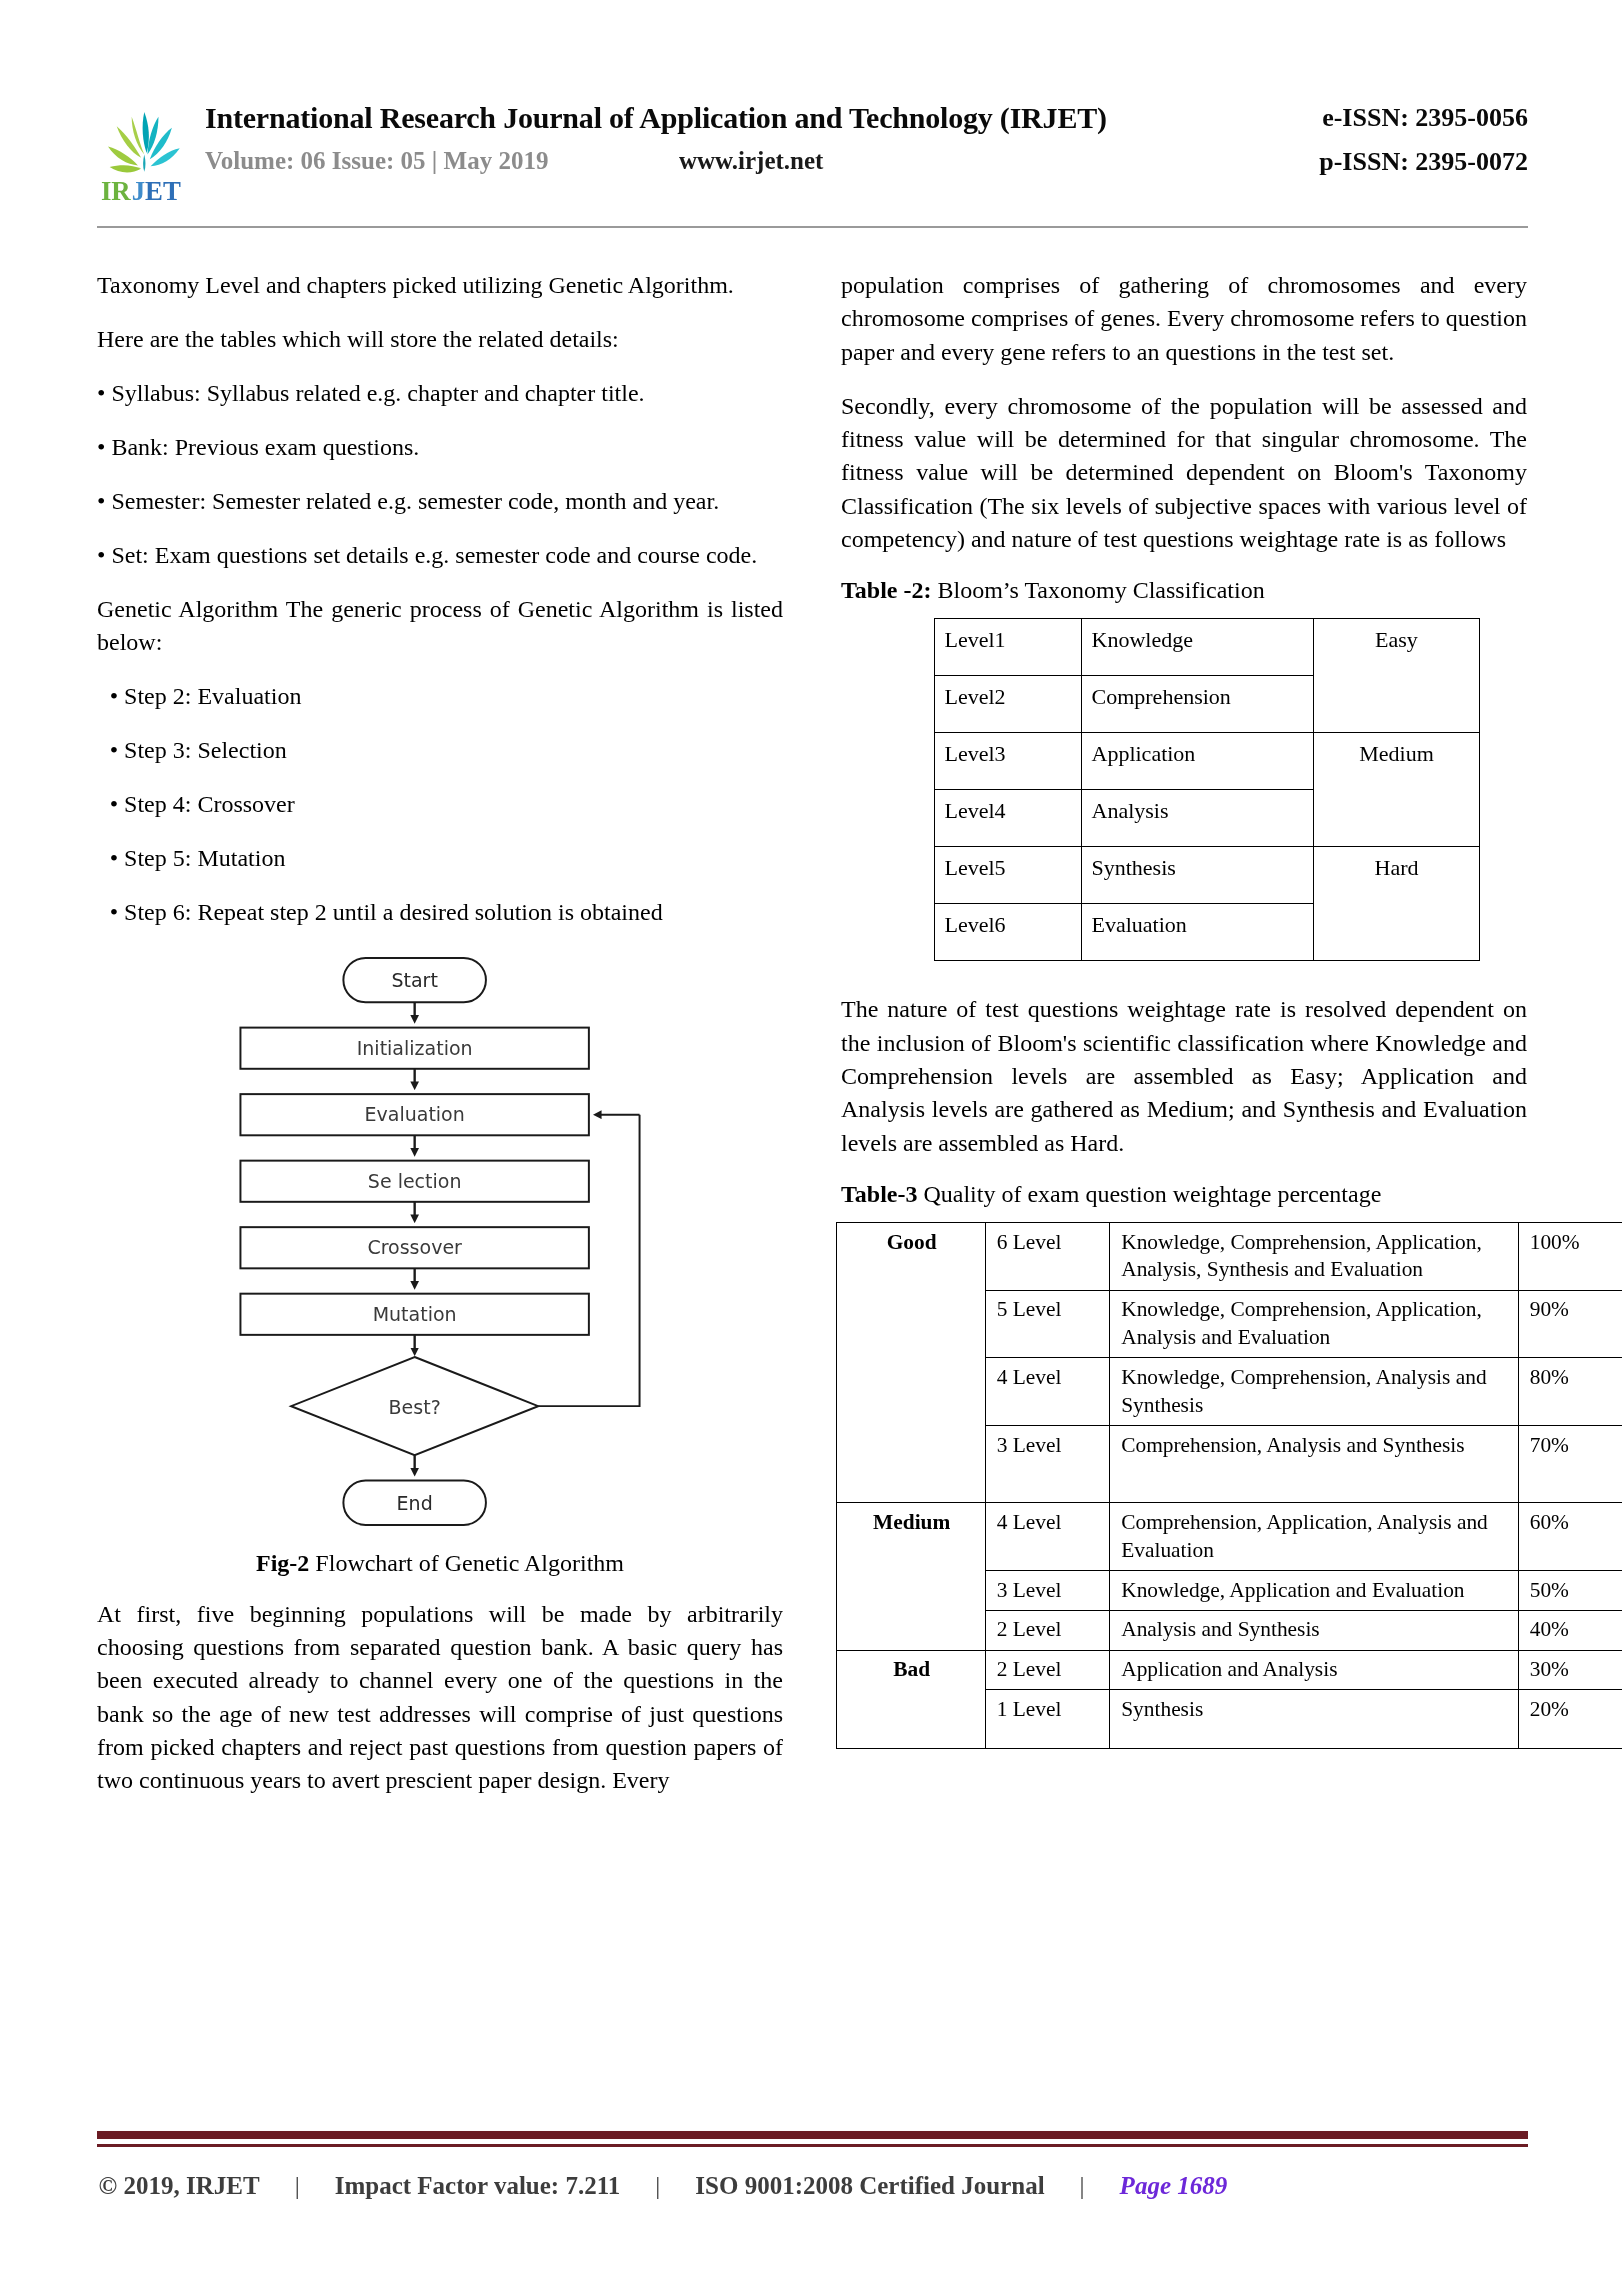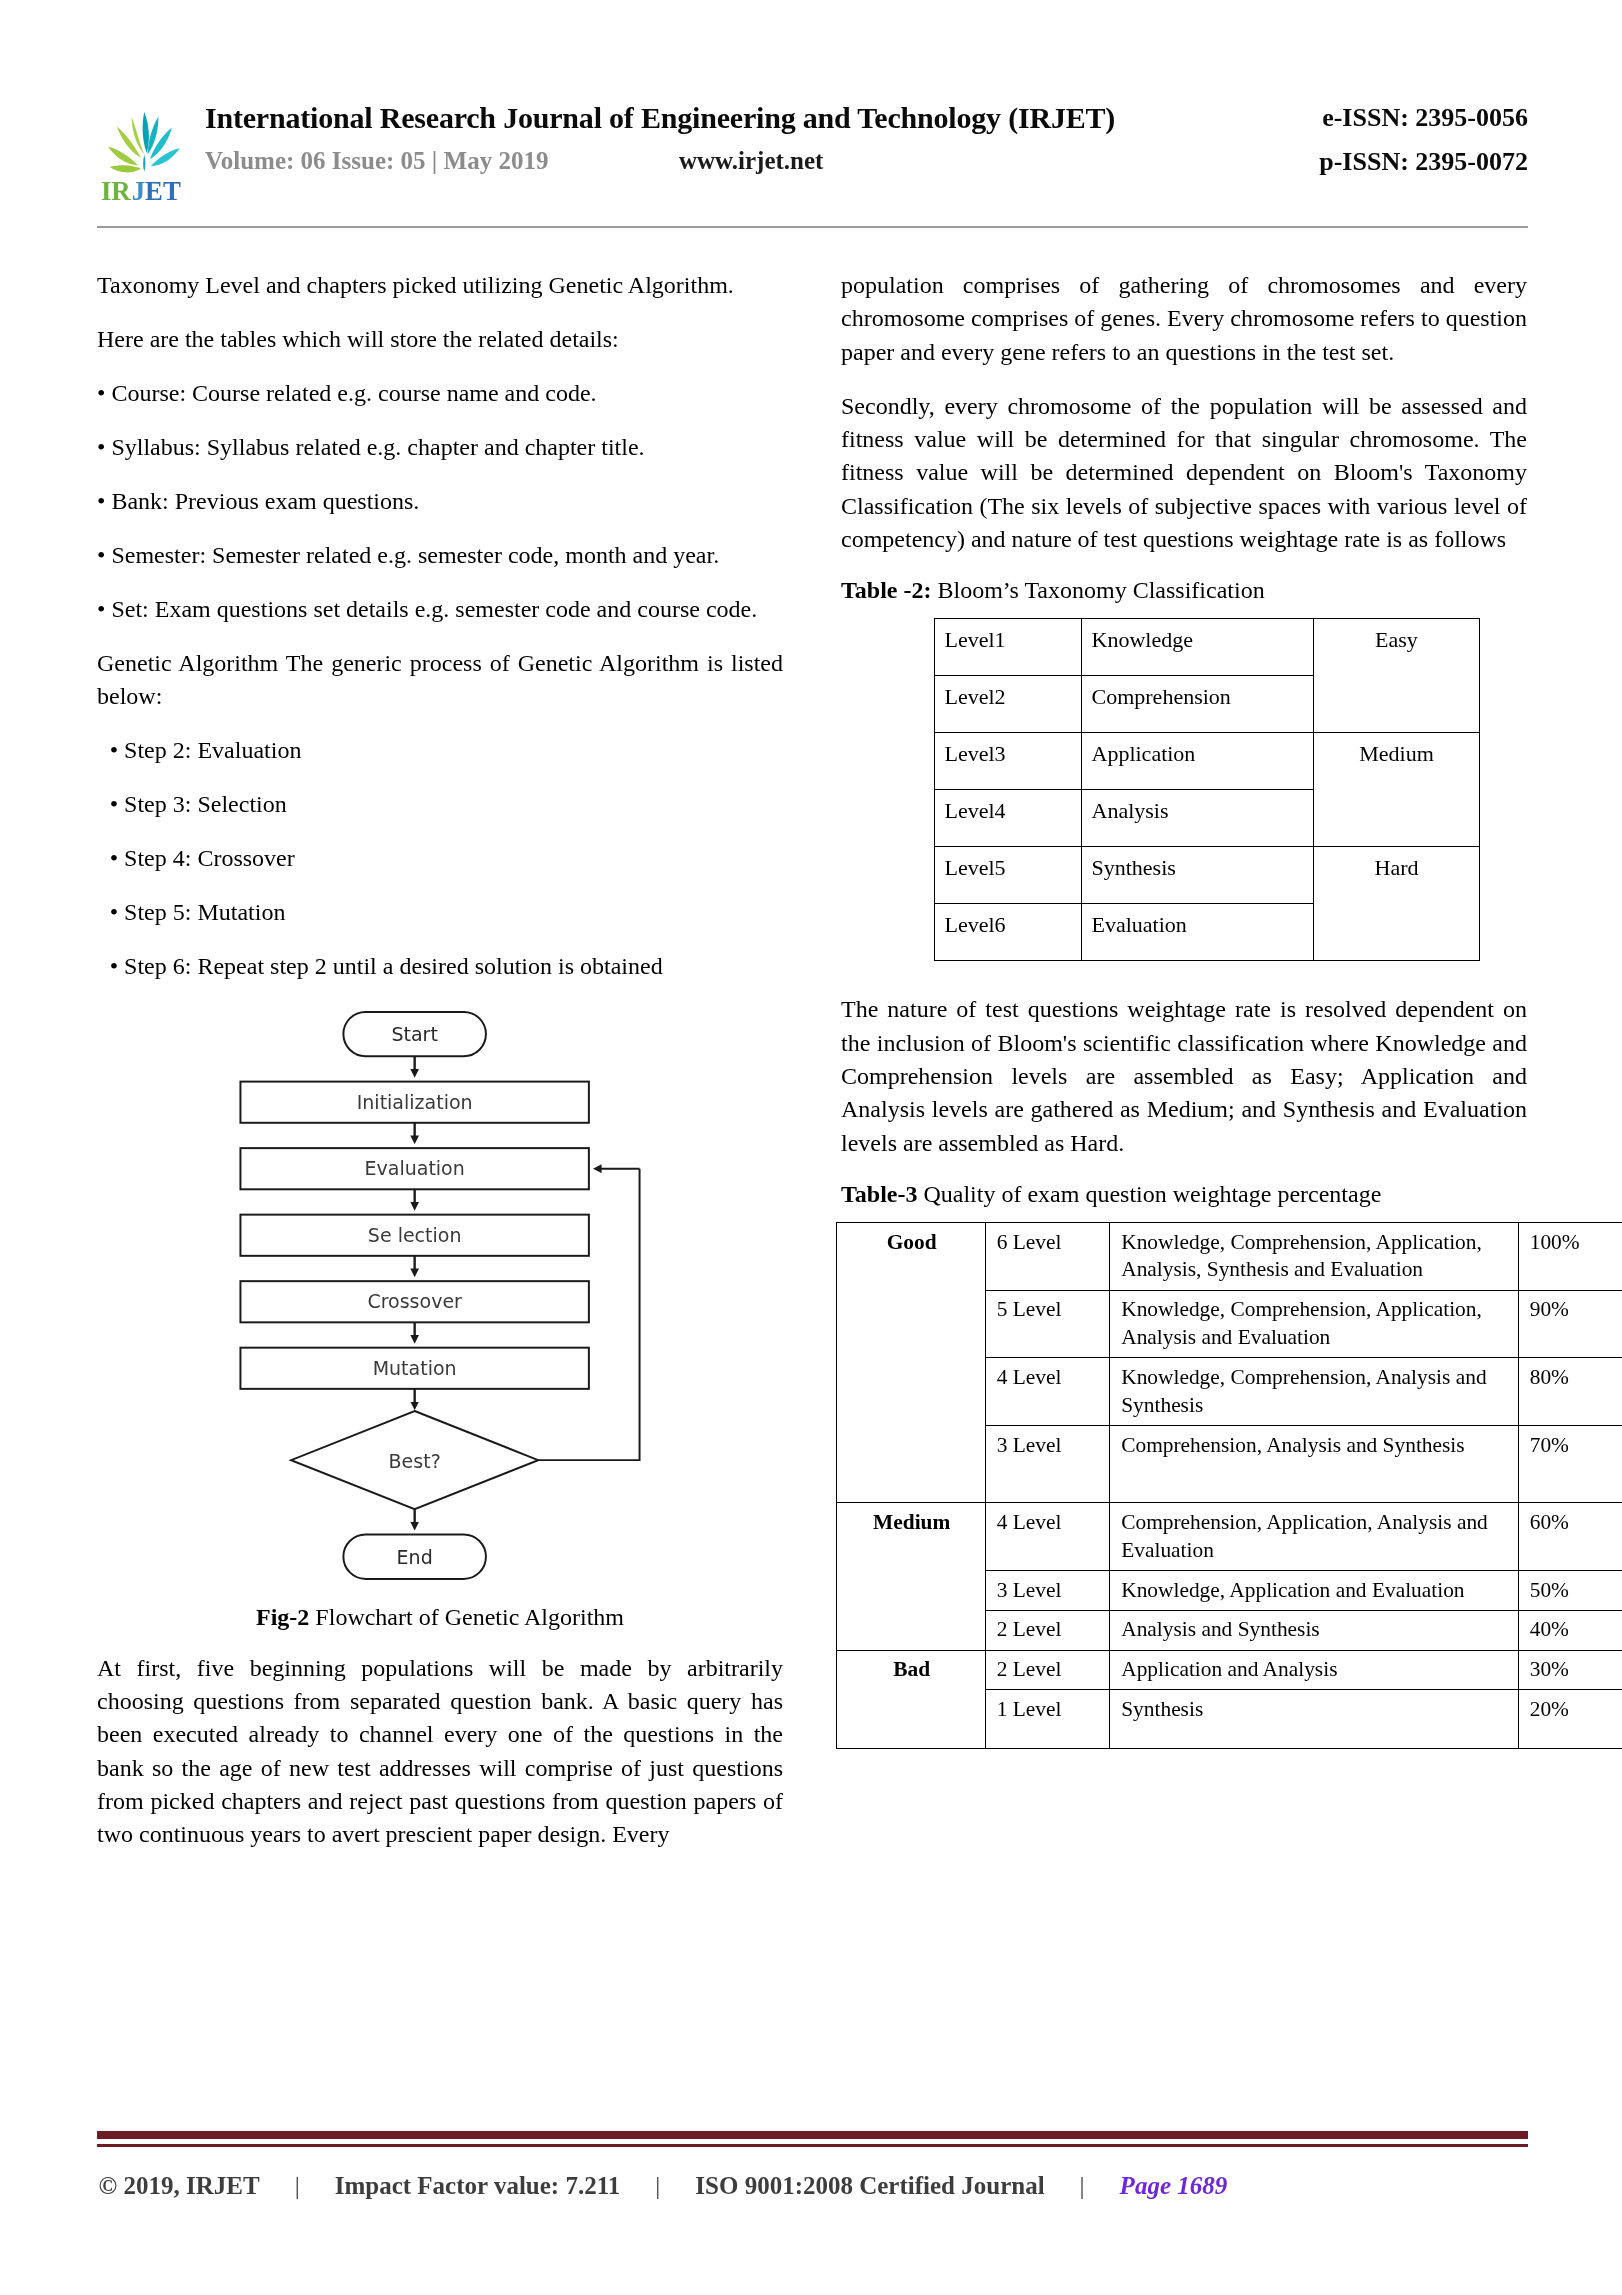--- a/index.html
+++ b/index.html
@@ -254,39 +254,38 @@
           <path d="M14 54 C28 58 42 67 52 78 C38 77 24 69 14 54 Z" fill="#9ecb3f"></path>
           <path d="M16 80 C30 76 45 77 56 82 C44 89 28 88 16 80 Z" fill="#9ac93b"></path>
           <path d="M60 64 C62 72 62 80 60 86 C58 80 58 72 60 64 Z" fill="#19a7b5"></path>
         </g>
         <text x="5" y="122" font-family="Liberation Serif, serif" font-size="34" font-weight="bold" fill="#6cb33f">IR</text>
         <text x="44" y="122" font-family="Liberation Serif, serif" font-size="34" font-weight="bold" fill="#3f8ccb">J</text>
         <text x="61" y="122" font-family="Liberation Serif, serif" font-size="34" font-weight="bold" fill="#2e6fb7">ET</text>
       </svg>
     </div>
 
-    <div class="header-title">International Research Journal of Engineering and Technology (IRJET)</div>
+    <div class="header-title">International Research Journal of Application and Technology (IRJET)</div>
 
     <div class="header-eissn">e-ISSN: 2395-0056</div>
 
     <div class="header-volume">Volume: 06 Issue: 05 | May 2019</div>
 
     <div class="header-url">www.irjet.net</div>
 
     <div class="header-pissn">p-ISSN: 2395-0072</div>
   </div>
   <div class="header-rule"></div>
 
   <div class="col col-left">
 
     <p class="body">Taxonomy Level and chapters picked utilizing Genetic Algorithm.</p>
 
     <p class="body">Here are the tables which will store the related details:</p>
 
-    <p class="bullet">• Course: Course related e.g. course name and code.</p>
     <p class="bullet">• Syllabus: Syllabus related e.g. chapter and chapter title.</p>
     <p class="bullet">• Bank: Previous exam questions.</p>
     <p class="bullet">• Semester: Semester related e.g. semester code, month and year.</p>
     <p class="bullet">• Set: Exam questions set details e.g. semester code and course code.</p>
 
     <p class="body">Genetic Algorithm The generic process of Genetic Algorithm is listed below:</p>
 
     <p class="bullet-indent">• Step 2: Evaluation</p>
     <p class="bullet-indent">• Step 3: Selection</p>
     <p class="bullet-indent">• Step 4: Crossover</p>

